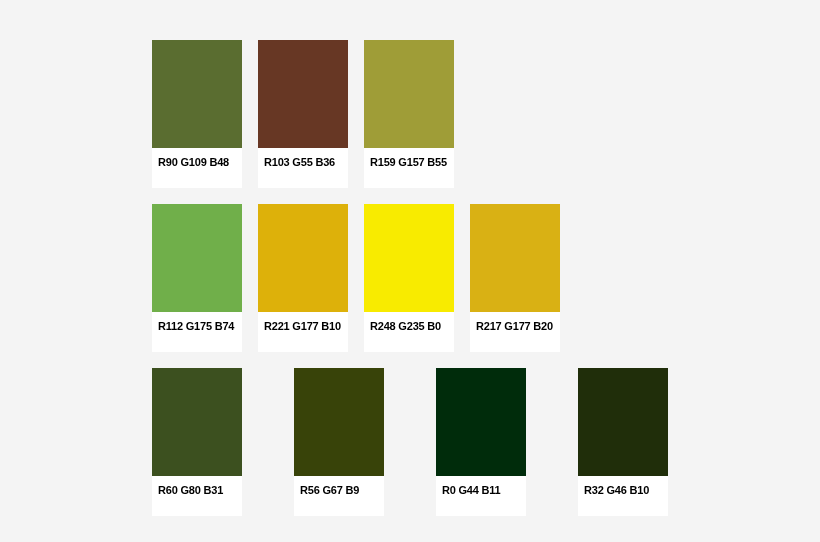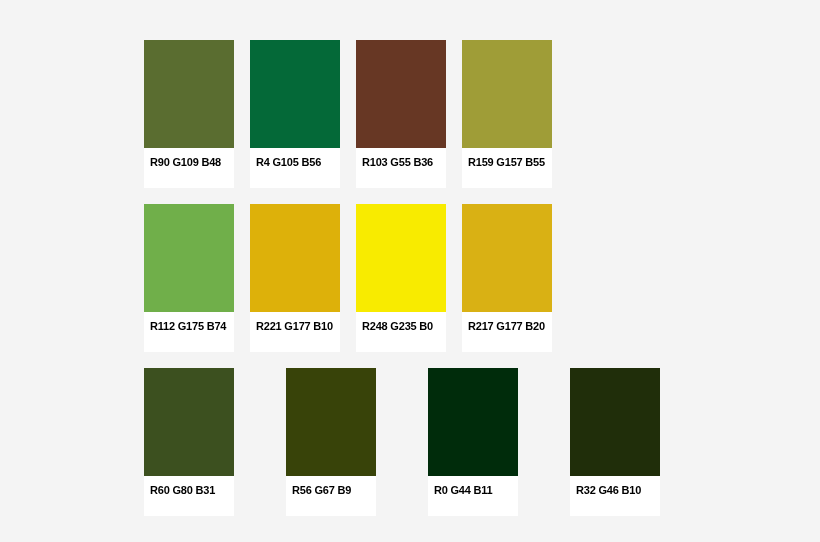--- a/index.html
+++ b/index.html
@@ -9,21 +9,21 @@
   body {
     width: 820px;
     height: 542px;
     background: #f4f4f4;
     font-family: "Liberation Sans", sans-serif;
     overflow: hidden;
   }
 
   #palette-board {
     position: absolute;
-    left: 144px;
+    left: 152px;
     top: 40px;
     width: 516px;
   }
 
   .swatch-row {
     display: flex;
     gap: 16px;
     margin-bottom: 16px;
   }
   .swatch-row:last-child {
@@ -60,25 +60,20 @@
 </style>
 </head>
 <body style="background: rgb(244, 244, 244);">
 
 <div id="palette-board">
 
   <div class="swatch-row">
     <div class="swatch-card">
       <div class="swatch-color" style="background-color: rgb(90, 109, 48);"></div>
       <div class="swatch-label">R90 G109 B48</div>
-      <div class="swatch-foot"></div>
-    </div>
-    <div class="swatch-card">
-      <div class="swatch-color" style="background-color: rgb(4, 105, 56);"></div>
-      <div class="swatch-label">R4 G105 B56</div>
       <div class="swatch-foot"></div>
     </div>
     <div class="swatch-card">
       <div class="swatch-color" style="background-color: rgb(103, 55, 36);"></div>
       <div class="swatch-label">R103 G55 B36</div>
       <div class="swatch-foot"></div>
     </div>
     <div class="swatch-card">
       <div class="swatch-color" style="background-color: rgb(159, 157, 55);"></div>
       <div class="swatch-label">R159 G157 B55</div>

